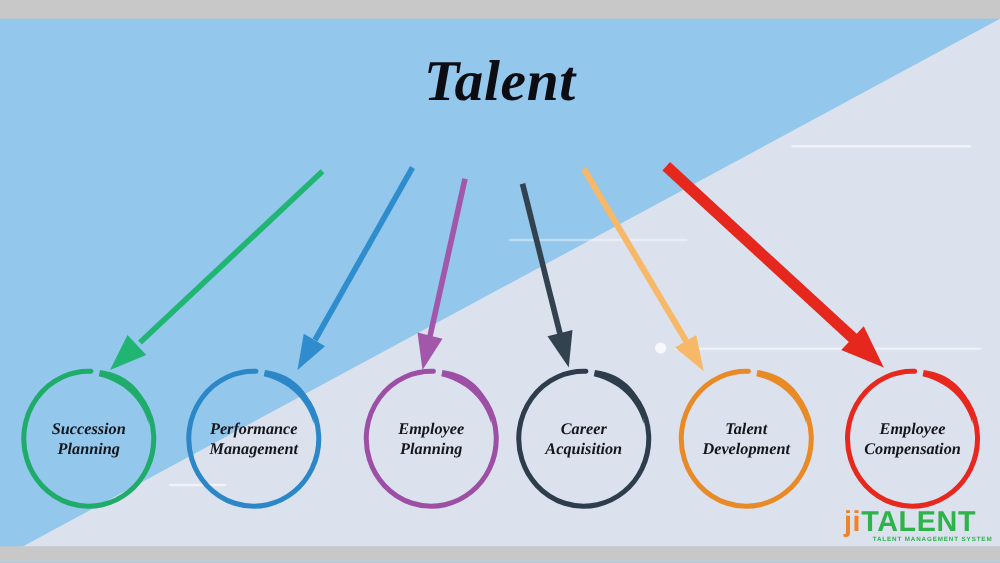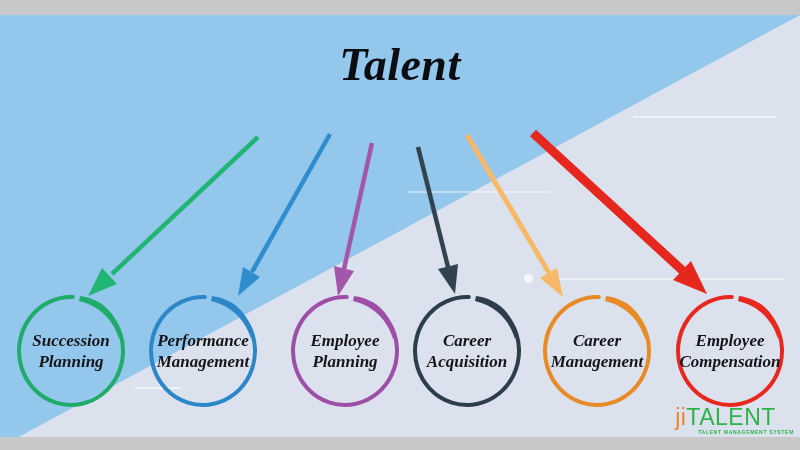--- a/index.html
+++ b/index.html
@@ -26,26 +26,26 @@
   .arrows{position:absolute;inset:0;width:800px;height:450px;display:block;}
   .shaft{stroke:var(--c);fill:none;}
   .head{fill:var(--c);stroke:none;}
 
   .item{position:absolute;top:293px;width:110px;height:116px;}
   .ring{position:absolute;inset:0;width:110px;height:116px;display:block;}
   .arc{fill:none;stroke:var(--c);stroke-width:4;stroke-linecap:round;}
   .hook{fill:var(--c);}
   .item-label{
     position:absolute;inset:0;display:flex;align-items:center;justify-content:center;
-    text-align:center;font-style:italic;font-weight:bold;font-size:17px;line-height:1.25;
+    text-align:center;font-style:italic;font-weight:bold;font-size:13px;line-height:1.25;
     color:var(--label-ink,#15151a);padding:0 9px;
   }
 
   .logo{position:absolute;right:6px;bottom:15px;font-family:"Liberation Sans",sans-serif;line-height:1;}
-  .logo-main{font-weight:normal;font-size:23px;letter-spacing:.5px;}
+  .logo-main{font-weight:bold;font-size:23px;letter-spacing:.5px;}
   .logo-ji{color:var(--logo-orange,#f0832a);}
   .logo-talent{color:var(--logo-green,#2eb34a);}
   .logo-tagline{
     font-weight:bold;font-size:5px;letter-spacing:.7px;margin-top:1px;padding-left:23px;
     color:var(--logo-green,#2eb34a);white-space:nowrap;
   }
 </style>
 </head>
 <body style="--sky: #93c7eb; --pale: #dce1ee; --bar: #c8c8c8; --ink: #0c0d12; --label-ink: #15151a; --decor: #ffffff; --logo-orange: #f0832a; --logo-green: #2eb34a;">
 
@@ -123,21 +123,21 @@
     <path class="hook" d="M 64 3 C 88 6 104 24 103 46 C 99 32 88 14 63 8 Z"></path>
   </svg>
   <div class="item-label">Career Acquisition</div>
 </div>
 
 <div class="item" style="left: 542px; --c: #e88a25;">
   <svg class="ring" viewBox="0 0 110 116">
     <path class="arc" d="M 82.6 12.2 A 52 54 0 1 1 56.8 4"></path>
     <path class="hook" d="M 64 3 C 88 6 104 24 103 46 C 99 32 88 14 63 8 Z"></path>
   </svg>
-  <div class="item-label">Career Management</div>
+  <div class="item-label">Talent Development</div>
 </div>
 
 <div class="item" style="left: 675px; --c: #e8281e;">
   <svg class="ring" viewBox="0 0 110 116">
     <path class="arc" d="M 82.6 12.2 A 52 54 0 1 1 56.8 4"></path>
     <path class="hook" d="M 64 3 C 88 6 104 24 103 46 C 99 32 88 14 63 8 Z"></path>
   </svg>
   <div class="item-label">Employee Compensation</div>
 </div>
 

